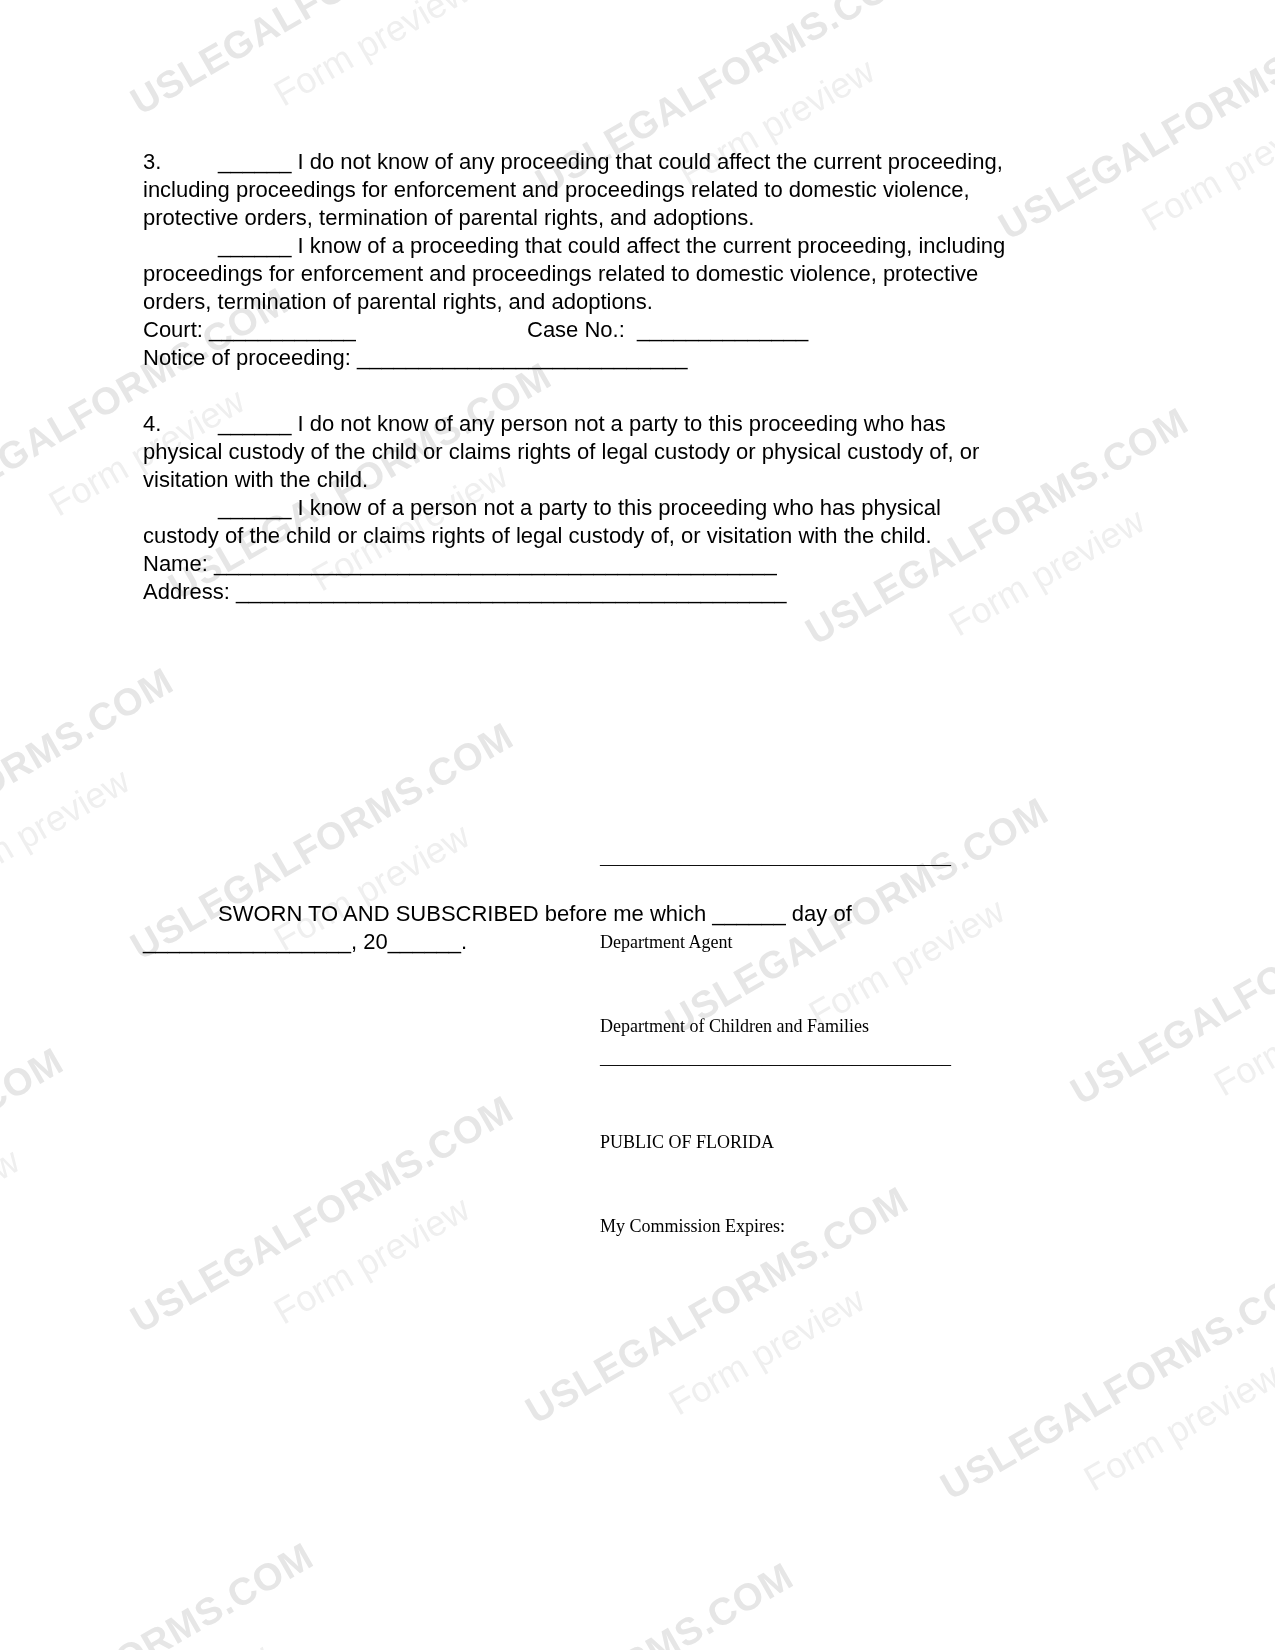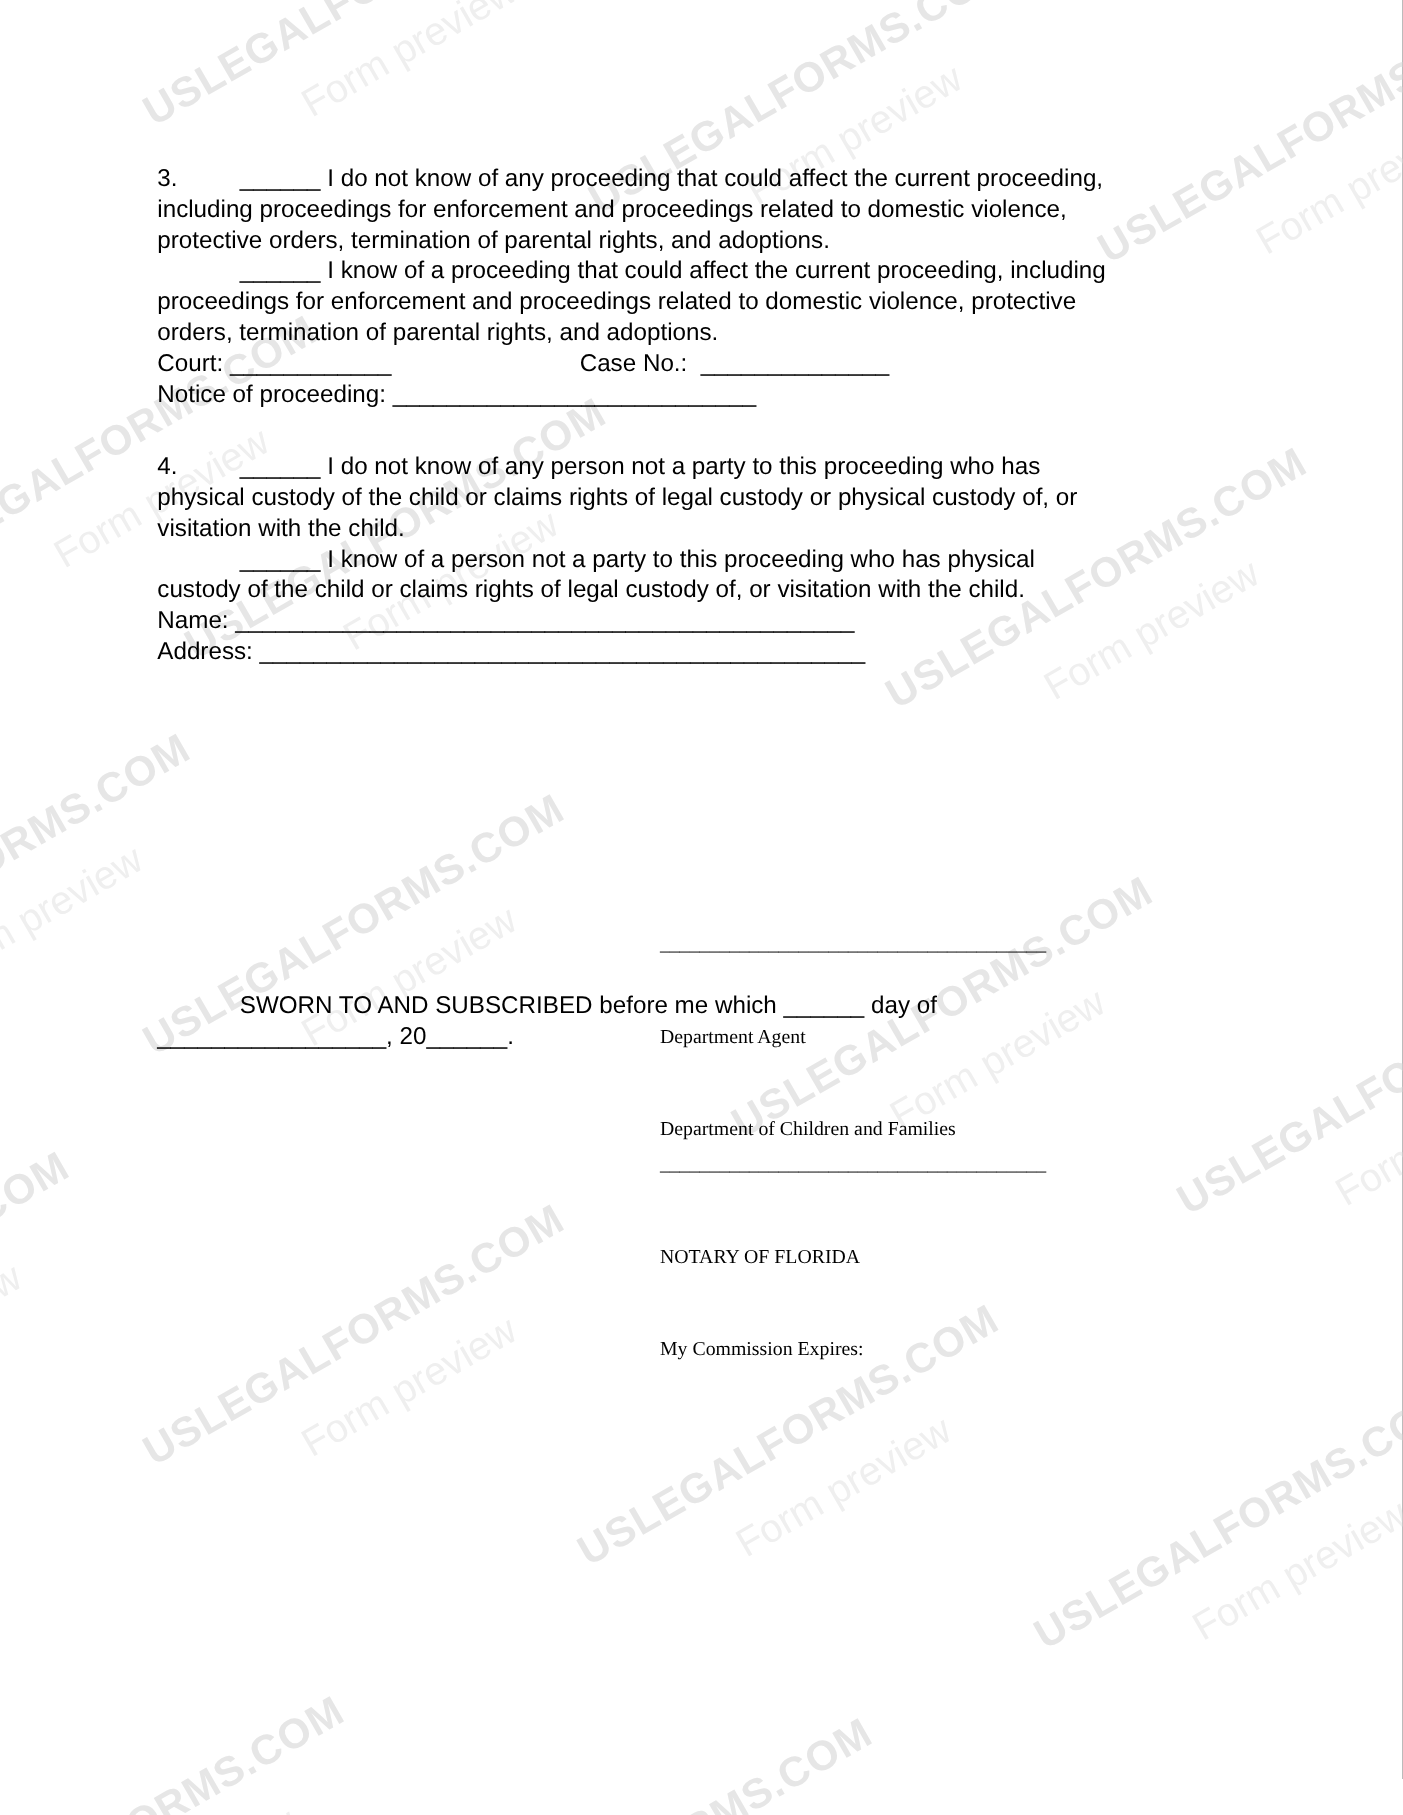--- a/index.html
+++ b/index.html
@@ -149,18 +149,18 @@
       <div class="doc-line">_______________________________________</div>
       <div class="doc-line">Department Agent</div>
       <div class="doc-line">Department of Children and Families</div>
     </div>
 
     <div class="doc-block" id="swornblock">	SWORN TO AND SUBSCRIBED before me which ______ day of
 _________________, 20______.</div>
 
     <div class="doc-block" id="notaryblock">
       <div class="doc-line">_______________________________________</div>
-      <div class="doc-line">NOTARY OF FLORIDA</div>
+      <div class="doc-line">PUBLIC OF FLORIDA</div>
       <div class="doc-line">My Commission Expires:</div>
     </div>
 
   </div>
 </div>
 
 </body></html>

